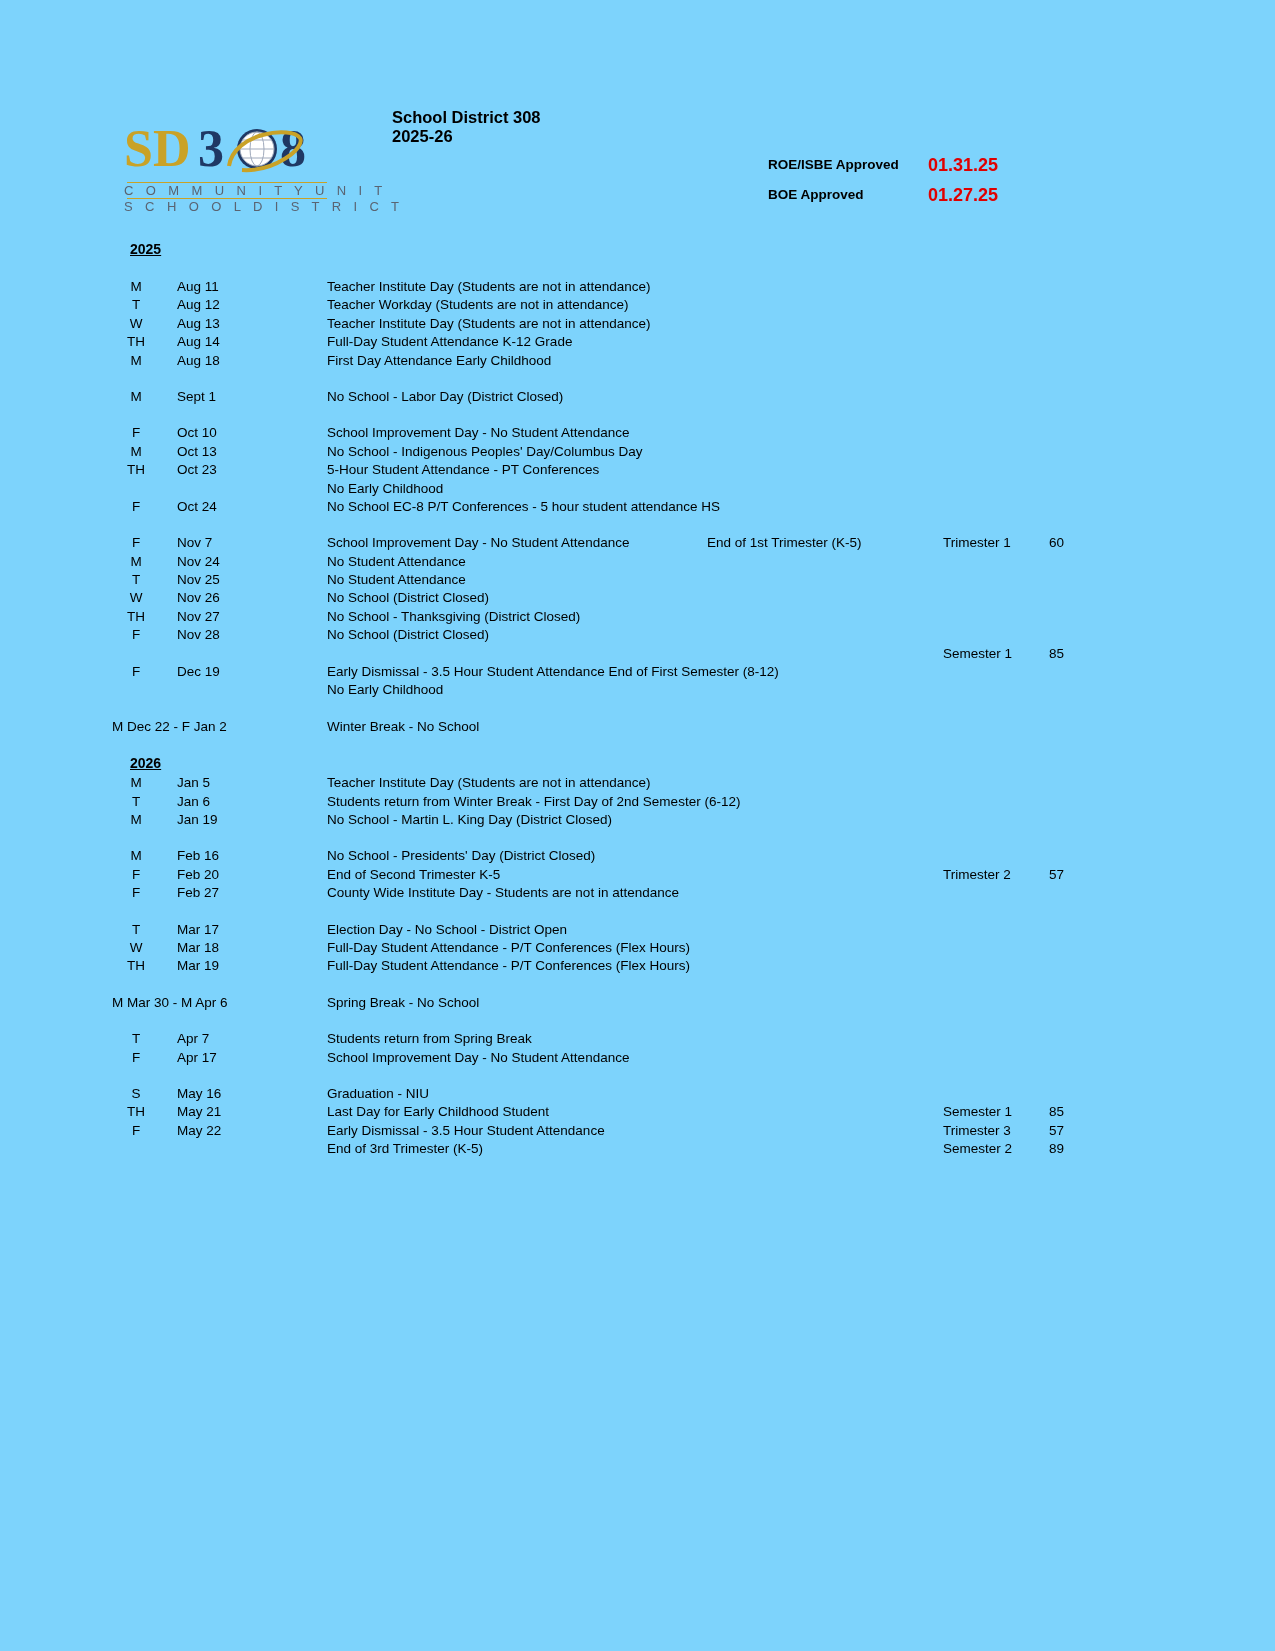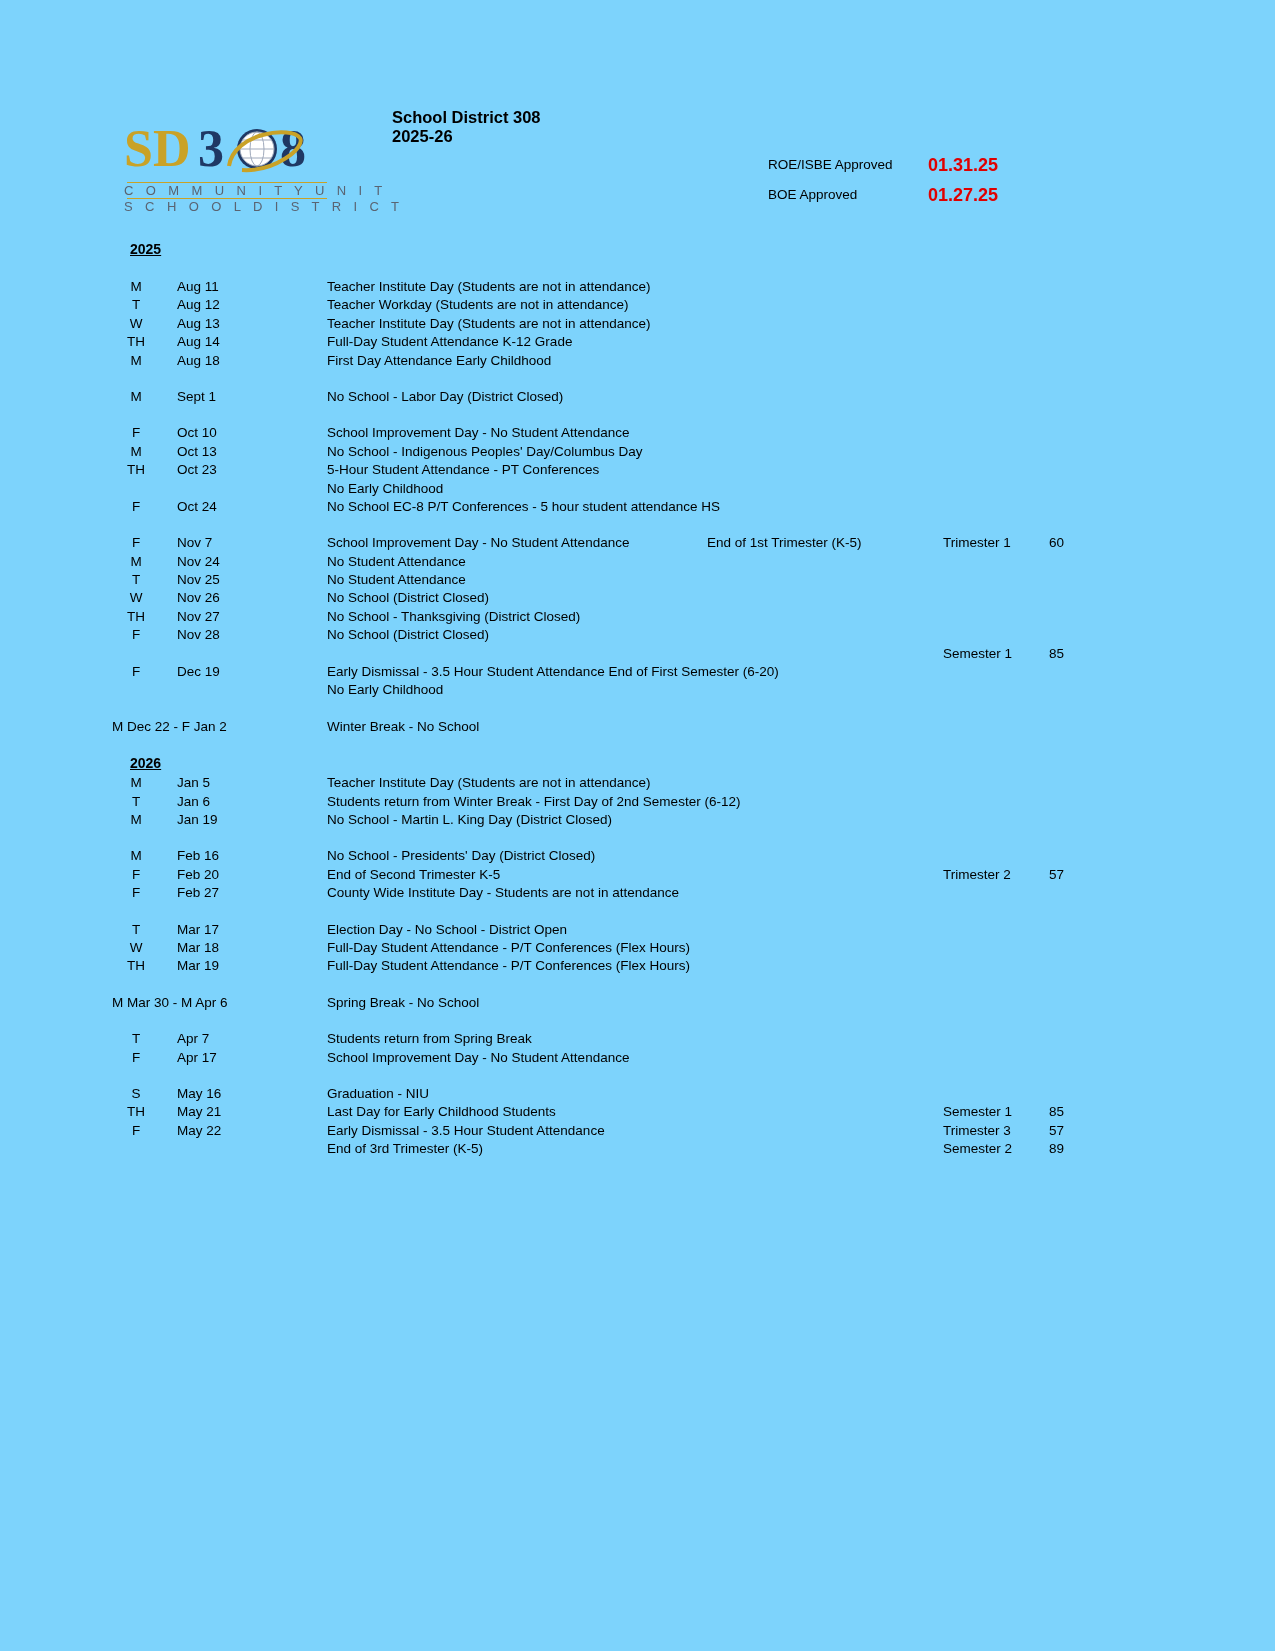--- a/index.html
+++ b/index.html
@@ -78,21 +78,21 @@
     top: 155px;
     width: 300px;
   }
   .approval-row {
     position: relative;
     height: 30px;
     white-space: nowrap;
   }
   .approval-label {
     display: inline-block;
-    font-weight: normal;
+    font-weight: bold;
     font-size: 13.5px;
   }
   .approval-date {
     position: absolute;
     left: 160px;
     top: 0;
     font-weight: bold;
     font-size: 18px;
     color: #e00000;
   }
@@ -312,21 +312,21 @@
             <span class="c-date">Nov 28</span>
             <span class="c-desc">No School (District Closed)</span>
           </div>
           <div class="row">
             <span class="c-term">Semester 1</span>
             <span class="c-count">85</span>
           </div>
           <div class="row">
             <span class="c-day">F</span>
             <span class="c-date">Dec 19</span>
-            <span class="c-desc">Early Dismissal - 3.5 Hour Student Attendance  End of First Semester (6-20)</span>
+            <span class="c-desc">Early Dismissal - 3.5 Hour Student Attendance  End of First Semester (8-12)</span>
           </div>
           <div class="row">
             <span class="c-desc">No Early Childhood</span>
           </div>
         </div>
         <div class="spacer-sm"></div>
         <div class="entry-group">
           <div class="row">
             <span class="c-range">M Dec 22 - F Jan 2</span>
             <span class="c-desc">Winter Break - No School</span>
@@ -415,21 +415,21 @@
         <div class="spacer-sm"></div>
         <div class="entry-group">
           <div class="row">
             <span class="c-day">S</span>
             <span class="c-date">May 16</span>
             <span class="c-desc">Graduation - NIU</span>
           </div>
           <div class="row">
             <span class="c-day">TH</span>
             <span class="c-date">May 21</span>
-            <span class="c-desc">Last Day for Early Childhood Students</span>
+            <span class="c-desc">Last Day for Early Childhood Student</span>
             <span class="c-term">Semester 1</span>
             <span class="c-count">85</span>
           </div>
           <div class="row">
             <span class="c-day">F</span>
             <span class="c-date">May 22</span>
             <span class="c-desc">Early Dismissal - 3.5 Hour Student Attendance</span>
             <span class="c-term">Trimester 3</span>
             <span class="c-count">57</span>
           </div>

